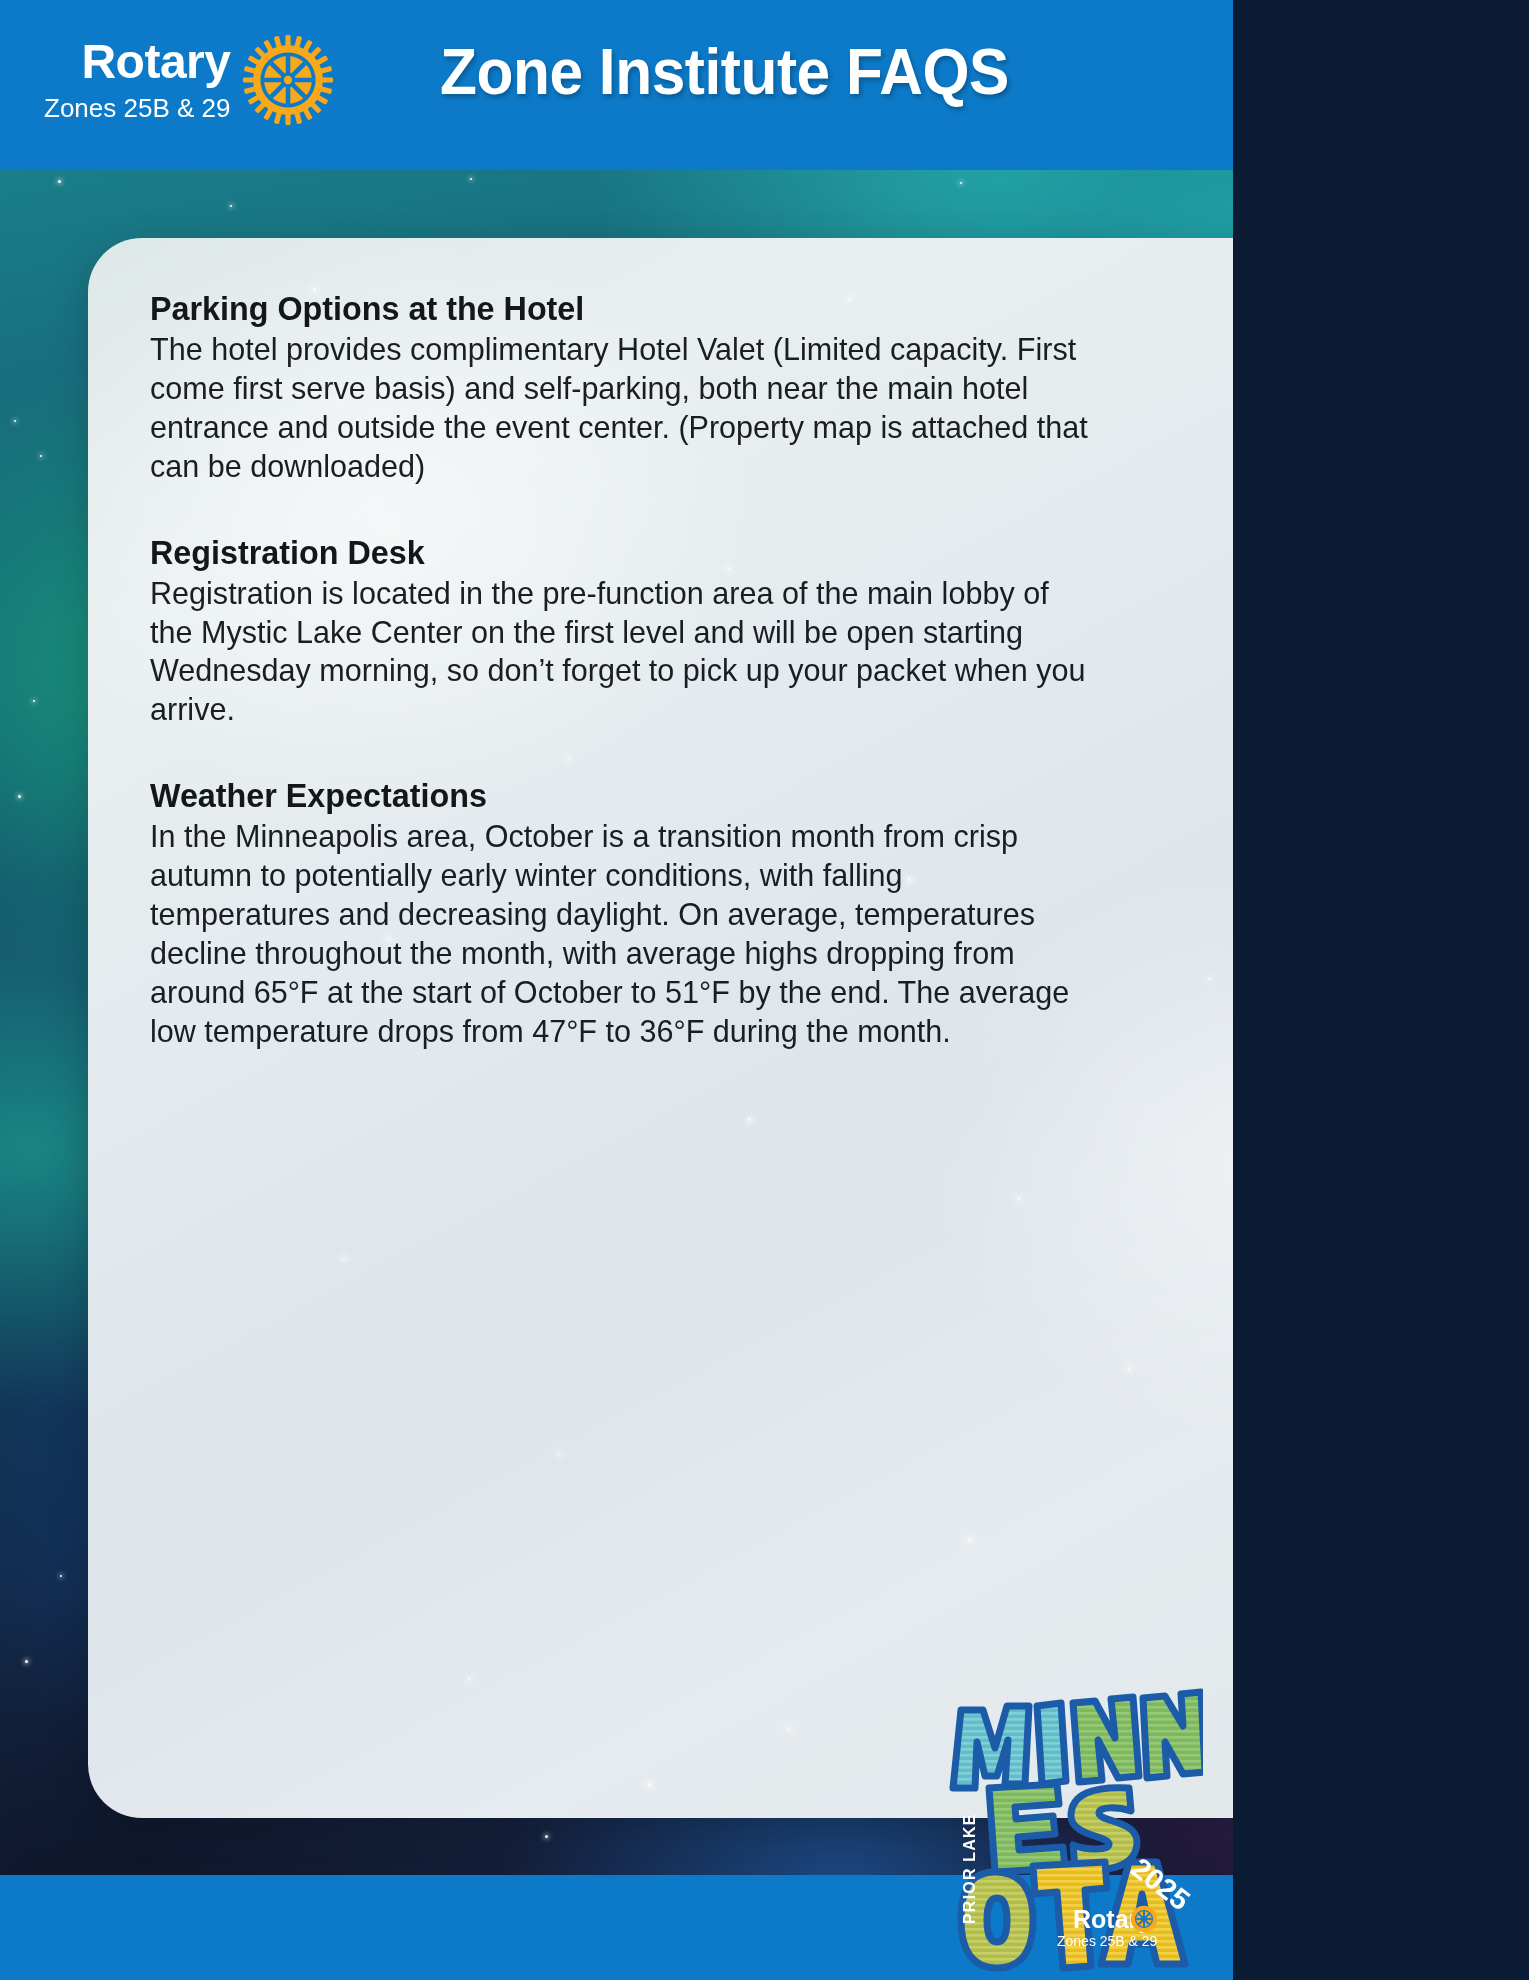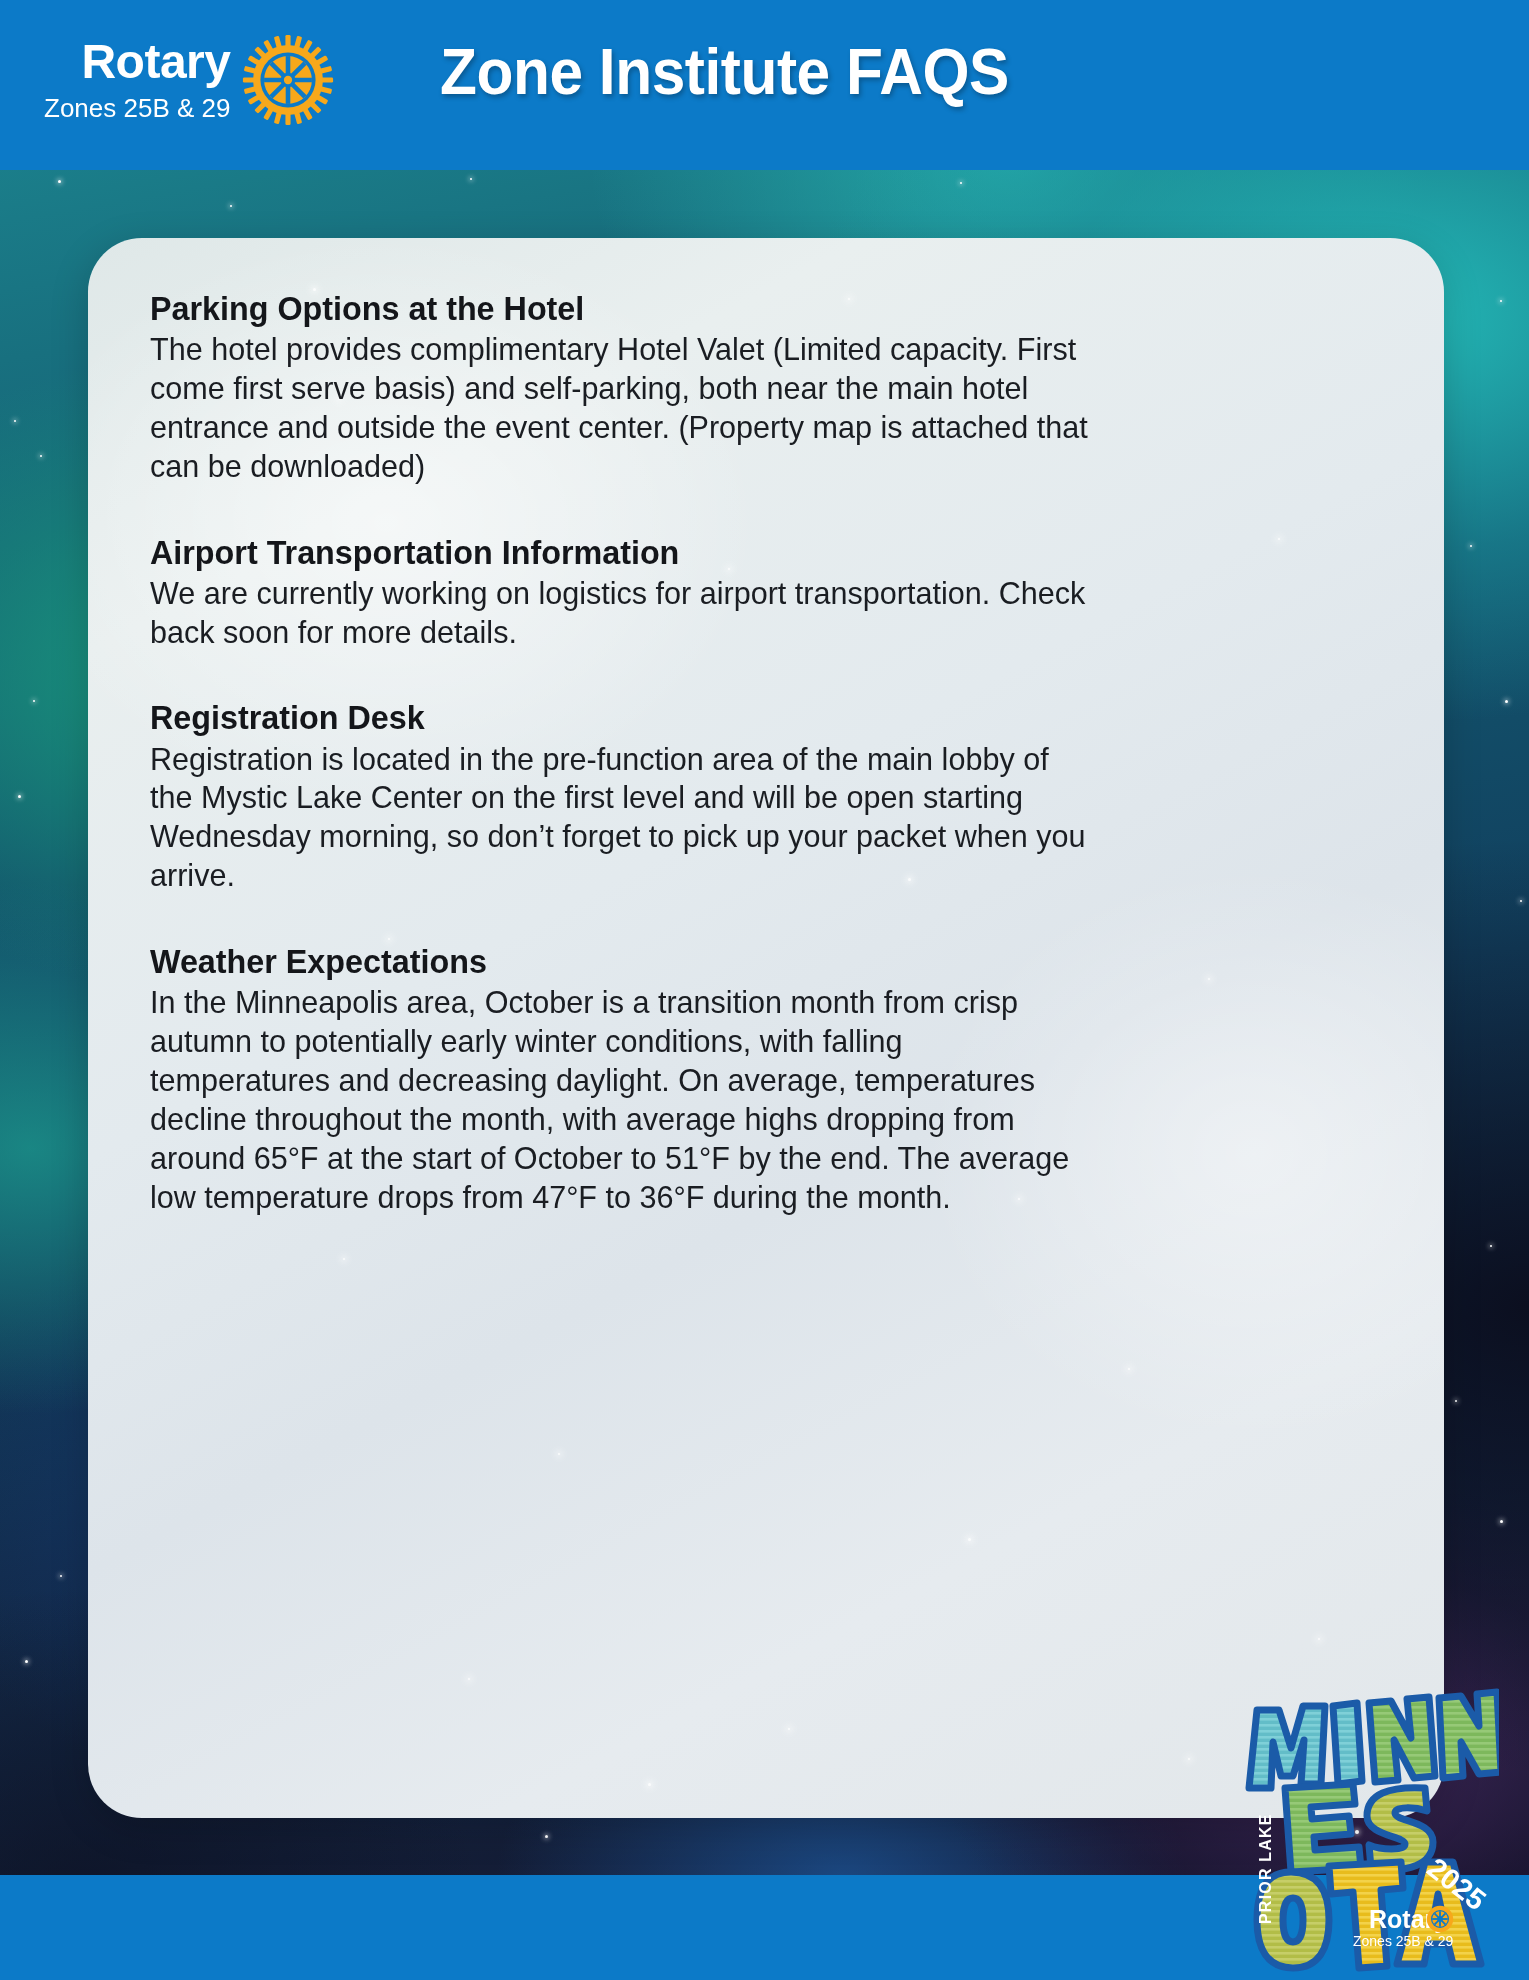--- a/index.html
+++ b/index.html
@@ -8,21 +8,21 @@
   body{
     font-family:"Liberation Sans", sans-serif;
     background:#0b1b33;
     overflow:hidden;
     position:relative;
   }
 
   
   .page{
     position:absolute; inset:0;
-    width:1529px; height:1980px;
+    width:1233px; height:1980px;
     overflow:hidden;
   }
 
   
   .bg{
     position:absolute; left:0; top:0; width:1529px; height:1980px;
     background:
       radial-gradient(ellipse 620px 430px at 14% 34%, rgba(26,160,126,.92) 0%, rgba(24,140,122,.55) 42%, rgba(20,110,110,0) 74%),
       radial-gradient(ellipse 520px 380px at 2% 58%, rgba(30,170,150,.65) 0%, rgba(25,120,130,0) 70%),
       radial-gradient(ellipse 760px 520px at 92% 16%, rgba(36,188,185,.95) 0%, rgba(28,150,160,.5) 45%, rgba(22,110,130,0) 78%),
@@ -251,27 +251,20 @@
         <div class="section">
           <div class="sec-head">Parking Options at the Hotel</div>
           <div class="sec-body">
             <span class="ln">The hotel provides complimentary Hotel Valet (Limited capacity. First</span>
             <span class="ln">come first serve basis) and self-parking, both near the main hotel</span>
             <span class="ln">entrance and outside the event center. (Property map is attached that</span>
             <span class="ln">can be downloaded)</span>
           </div>
         </div>
         <div class="section">
-          <div class="sec-head">Airport Transportation Information</div>
-          <div class="sec-body">
-            <span class="ln">We are currently working on logistics for airport transportation. Check</span>
-            <span class="ln">back soon for more details.</span>
-          </div>
-        </div>
-        <div class="section">
           <div class="sec-head">Registration Desk</div>
           <div class="sec-body">
             <span class="ln">Registration is located in the pre-function area of the main lobby of</span>
             <span class="ln">the Mystic Lake Center on the first level and will be open starting</span>
             <span class="ln">Wednesday morning, so don’t forget to pick up your packet when you</span>
             <span class="ln">arrive.</span>
           </div>
         </div>
         <div class="section">
           <div class="sec-head">Weather Expectations</div>

